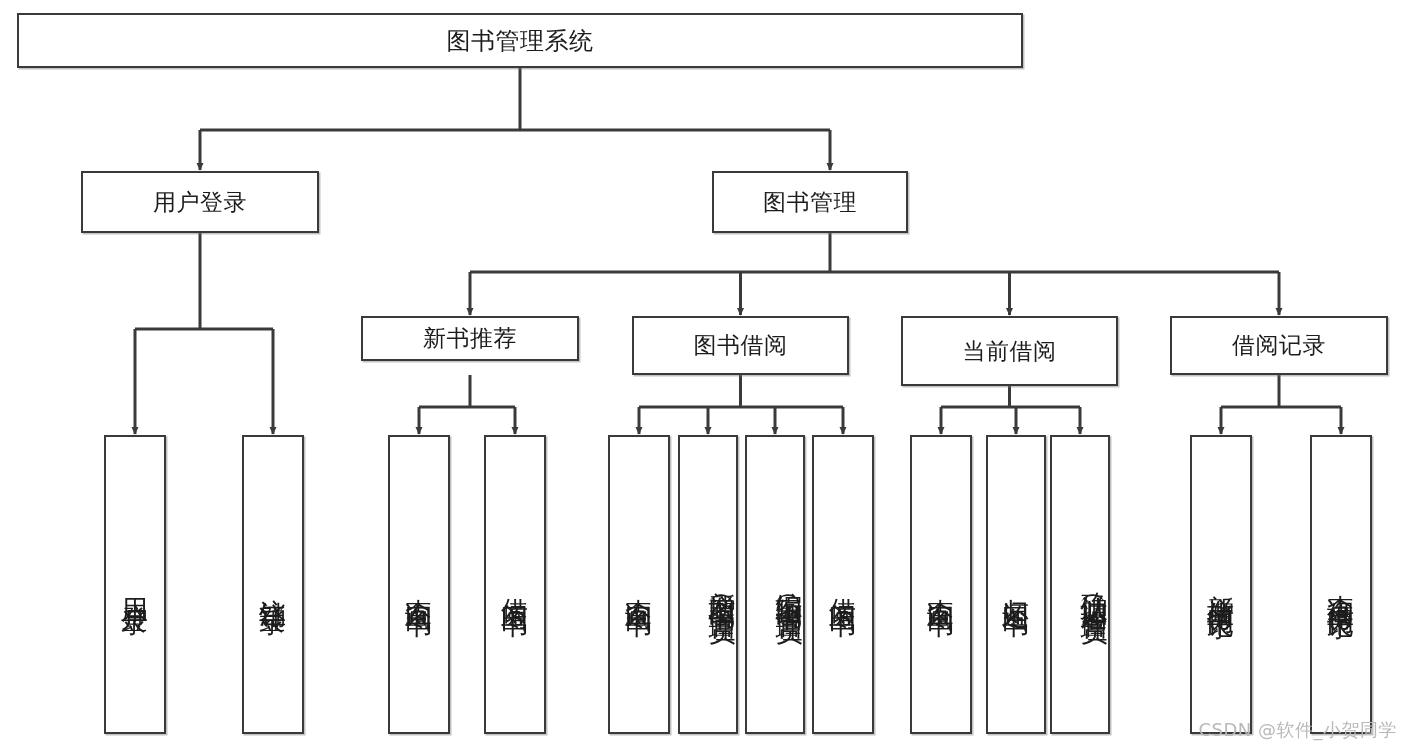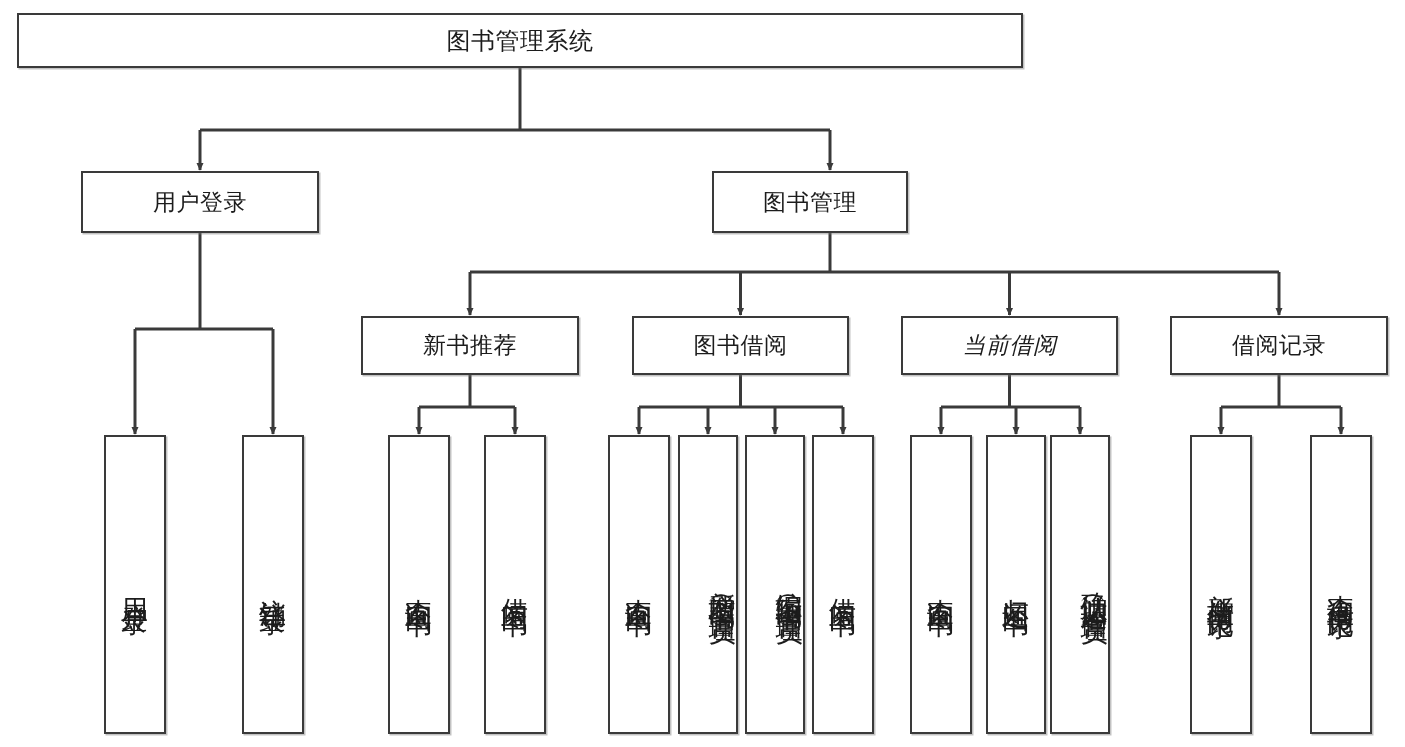--- a/index.html
+++ b/index.html
@@ -130,27 +130,27 @@
   <div id="node-layer">
       <div class="node-box node-root node-h" style="left: 17px; top: 13px; width: 1006px; height: 55px;">
         <div class="node-label">图书管理系统</div>
       </div>
       <div class="node-box node-h" style="left: 81px; top: 171px; width: 238px; height: 62px;">
         <div class="node-label">用户登录</div>
       </div>
       <div class="node-box node-h" style="left: 712px; top: 171px; width: 196px; height: 62px;">
         <div class="node-label">图书管理</div>
       </div>
-      <div class="node-box node-h" style="left: 361px; top: 316px; width: 218px; height: 59px;">
+      <div class="node-box node-h" style="left: 361px; top: 316px; width: 218px; height: 45px;">
         <div class="node-label">新书推荐</div>
       </div>
       <div class="node-box node-h" style="left: 632px; top: 316px; width: 217px; height: 59px;">
         <div class="node-label">图书借阅</div>
       </div>
-      <div class="node-box node-h" style="left: 901px; top: 316px; width: 217px; height: 59px; font-style: italic;">
+      <div class="node-box node-h" style="left: 901px; top: 316px; width: 217px; height: 70px;">
         <div class="node-label">当前借阅</div>
       </div>
       <div class="node-box node-h" style="left: 1170px; top: 316px; width: 218px; height: 59px; padding-left: 7px;">
         <div class="node-label">借阅记录</div>
       </div>
       <div class="node-box node-v mid-text" style="left: 104px; top: 435px; width: 62px; height: 299px;">
         <div class="node-label">用户登录</div>
       </div>
       <div class="node-box node-v mid-text" style="left: 242px; top: 435px; width: 62px; height: 299px;">
         <div class="node-label">注销登录</div>
@@ -182,13 +182,14 @@
       <div class="node-box node-v tall-text" style="left: 1050px; top: 435px; width: 60px; height: 299px;">
         <div class="node-label">确认归还（管理员）</div>
       </div>
       <div class="node-box node-v mid-text" style="left: 1190px; top: 435px; width: 62px; height: 299px;">
         <div class="node-label">新增借阅记录</div>
       </div>
       <div class="node-box node-v mid-text" style="left: 1310px; top: 435px; width: 62px; height: 299px;">
         <div class="node-label">查询借阅记录</div>
       </div>
     </div>
+  <div class="watermark">CSDN @软件_小贺同学</div>
 </div>
 
 </body></html>

